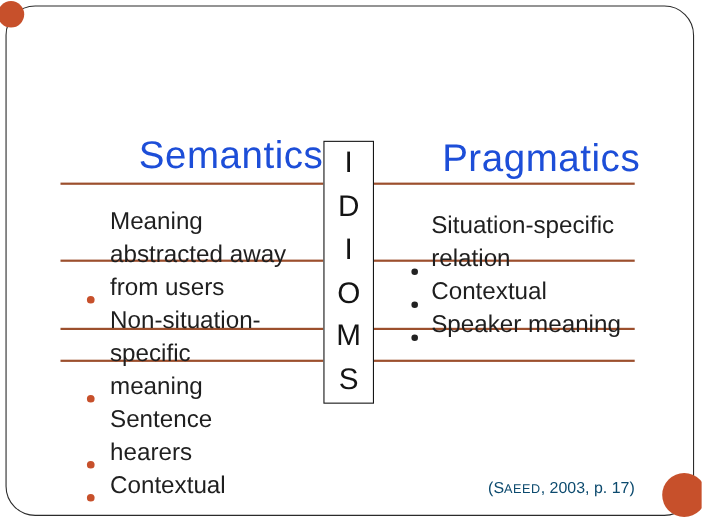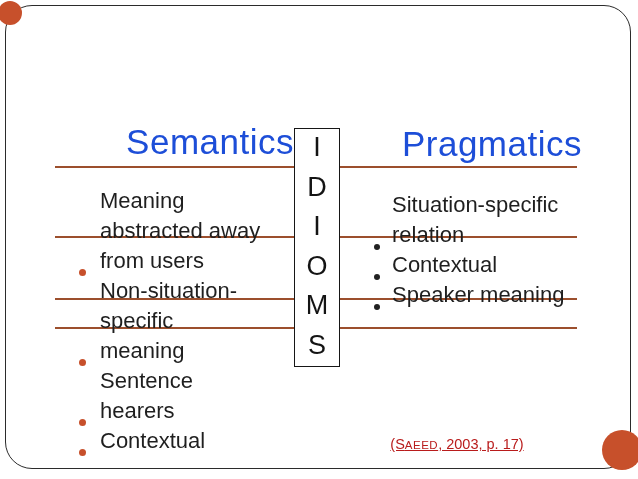--- a/index.html
+++ b/index.html
@@ -32,22 +32,22 @@
 
   .blist { position:absolute; list-style:none; z-index:3; }
   .blist li { display:flex; align-items:flex-end; }
   .blist .txt { font-size:22px; line-height:30px; white-space:pre-line; color:#1f1f1f; }
   .list-left  { left:70px;  top:186px; width:235px; }
   .list-right { left:363px; top:190px; width:225px; }
   .bullet { flex:0 0 auto; border-radius:50%; }
   .list-left  .bullet { width:7px; height:7px; background:#c7502b; margin:11px 14px 0 9px; }
   .list-right .bullet { width:6px; height:6px; background:#222; margin:12px 12px 0 11px; }
 
-  .citation { position:absolute; left:337px; top:436px; width:240px; text-align:center;
-              font-size:14.5px; color:#b91c1c; z-index:3;text-decoration:underline; }
+  .citation { position:absolute; left:337px; top:436px; width:240px; text-align:right;
+              font-size:14.5px; color:#0c4a6e; z-index:3; }
   .citation .sc { font-size:11.5px; letter-spacing:0.5px; }
 </style>
 </head>
 <body>
 
 <div class="canvas">
 
   <div class="slide-border"></div>
 
   <div class="dot dot-tl"></div>

